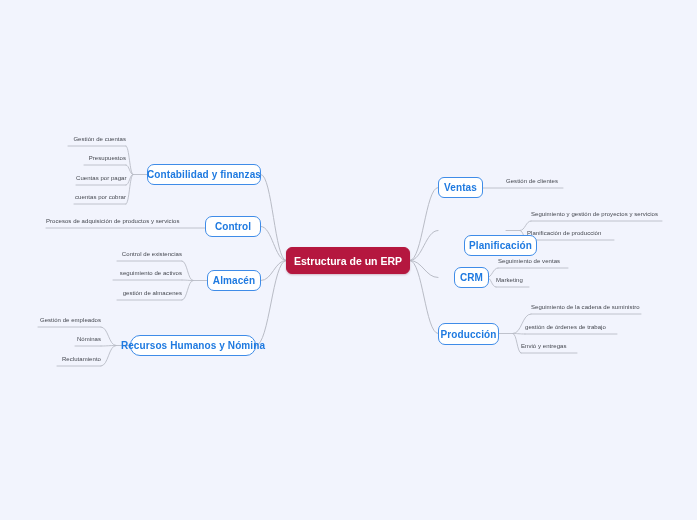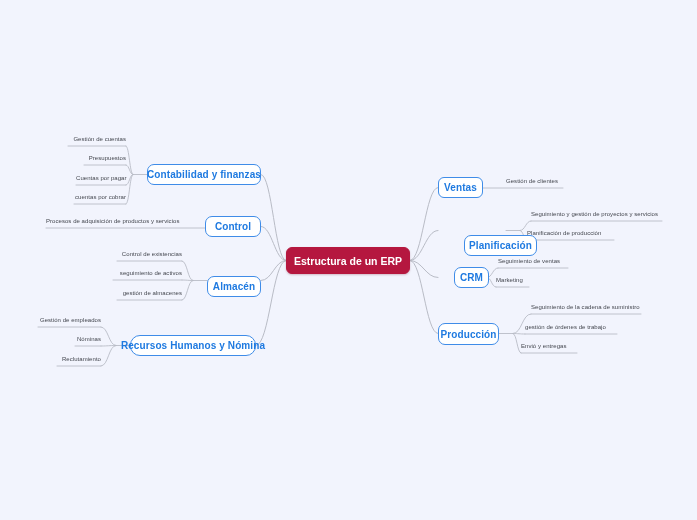--- a/index.html
+++ b/index.html
@@ -113,21 +113,21 @@
         <span>Contabilidad y finanzas</span>
       </div>
       <div class="leaf left" style="left: 68px; top: 136px; width: 58px;"><span>Gestión de cuentas</span></div>
       <div class="leaf left" style="left: 84px; top: 155px; width: 42px;"><span>Presupuestos</span></div>
       <div class="leaf left" style="left: 76px; top: 175px; width: 50px;"><span>Cuentas por pagar</span></div>
       <div class="leaf left" style="left: 74px; top: 194px; width: 52px;"><span>cuentas por cobrar</span></div>
       <div class="node branch-node" style="left: 205px; top: 216px; width: 56px; height: 21px;">
         <span>Control</span>
       </div>
       <div class="leaf left" style="left: 46px; top: 218px; width: 133px;"><span>Procesos de adquisición de productos y servicios</span></div>
-      <div class="node branch-node" style="left: 207px; top: 276px; width: 54px; height: 21px;">
+      <div class="node branch-node" style="left: 207px; top: 270px; width: 54px; height: 21px;">
         <span>Almacén</span>
       </div>
       <div class="leaf left" style="left: 117px; top: 251px; width: 65px;"><span>Control de existencias</span></div>
       <div class="leaf left" style="left: 113px; top: 270px; width: 69px;"><span>seguimiento de activos</span></div>
       <div class="leaf left" style="left: 117px; top: 290px; width: 65px;"><span>gestión de almacenes</span></div>
       <div class="node branch-node" style="left: 130px; top: 335px; width: 126px; height: 21px; border-radius: 10px;">
         <span>Recursos Humanos y Nómina</span>
       </div>
       <div class="leaf left" style="left: 38px; top: 317px; width: 63px;"><span>Gestión de empleados</span></div>
       <div class="leaf left" style="left: 75px; top: 336px; width: 26px;"><span>Nóminas</span></div>

